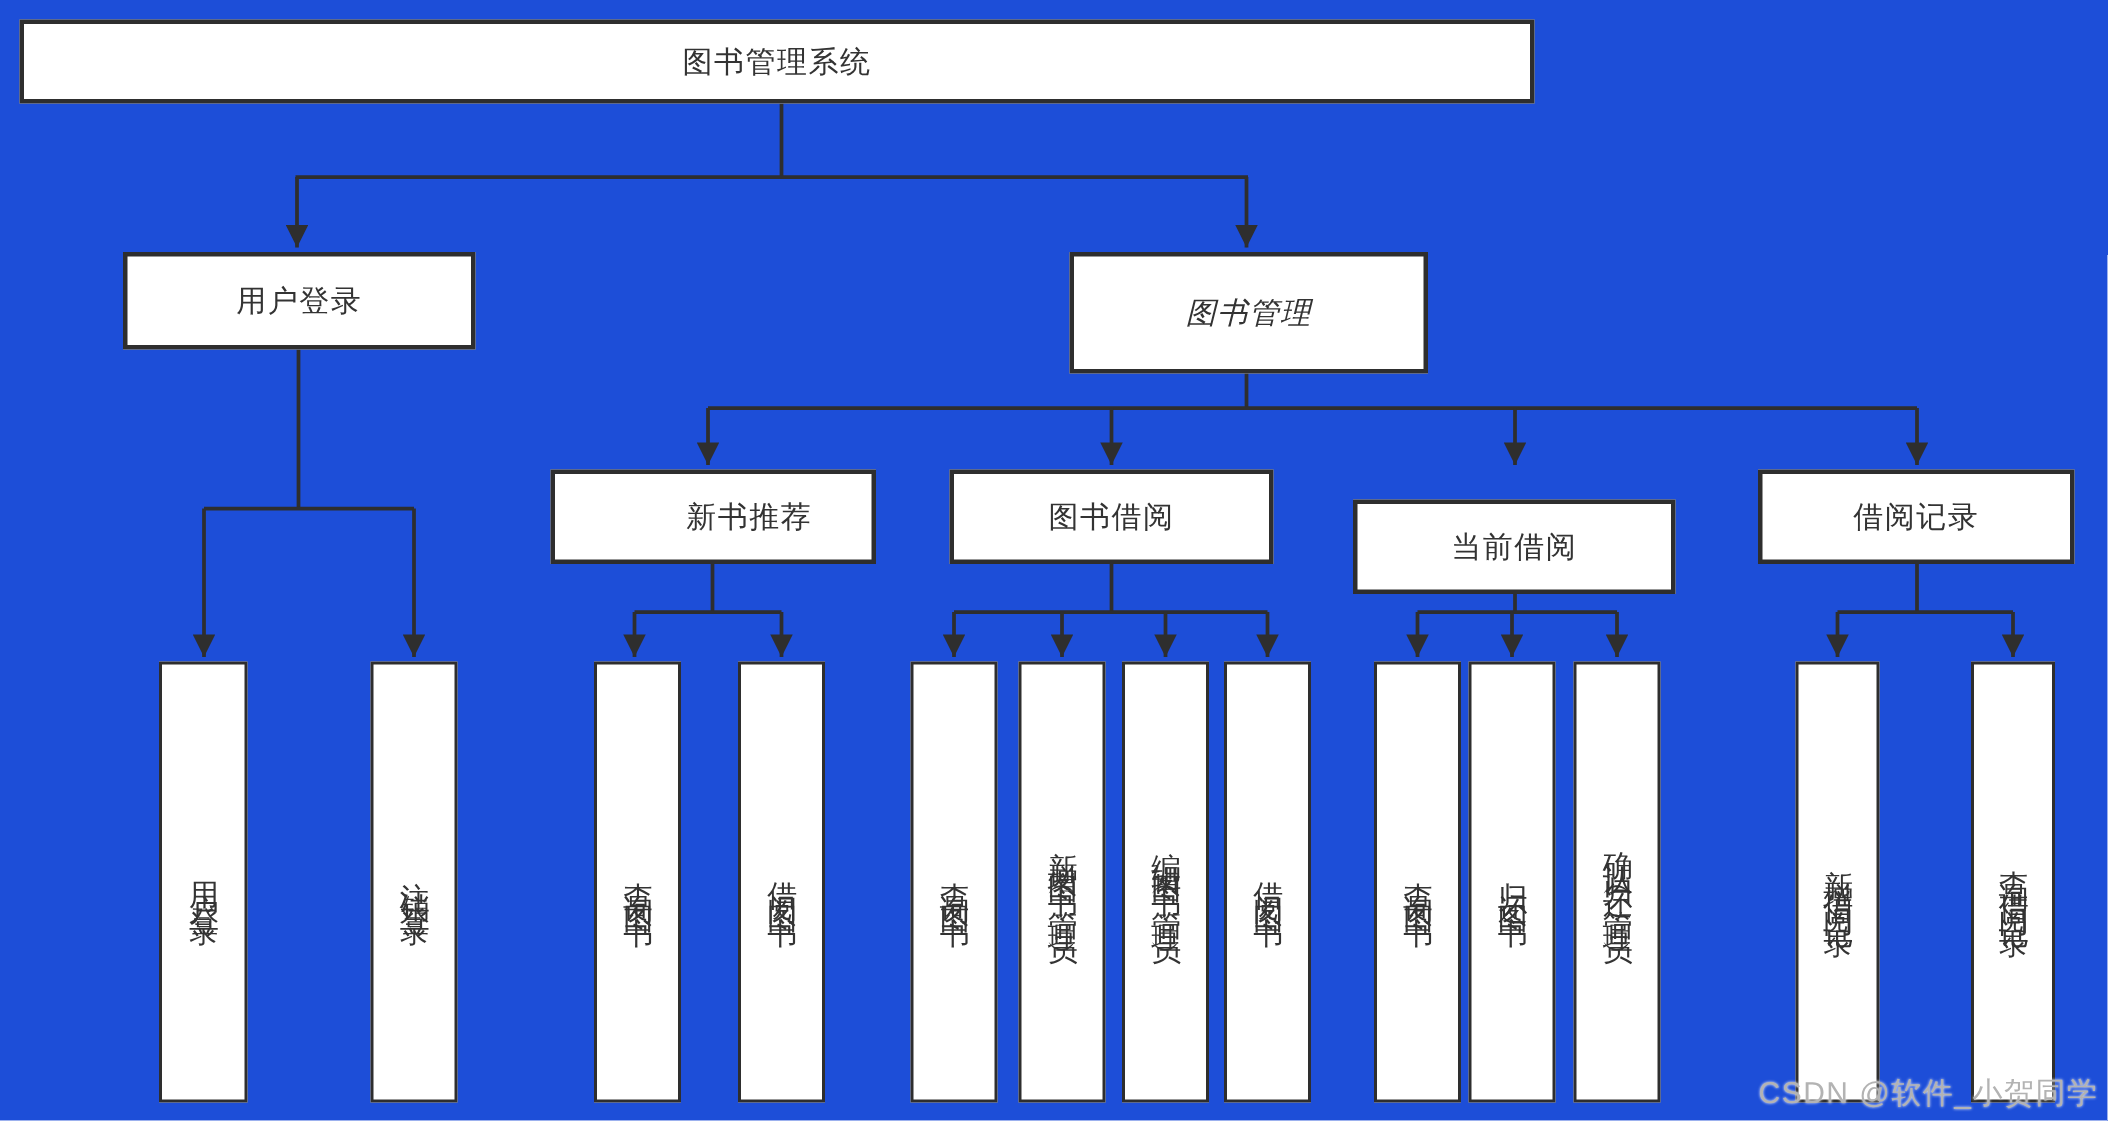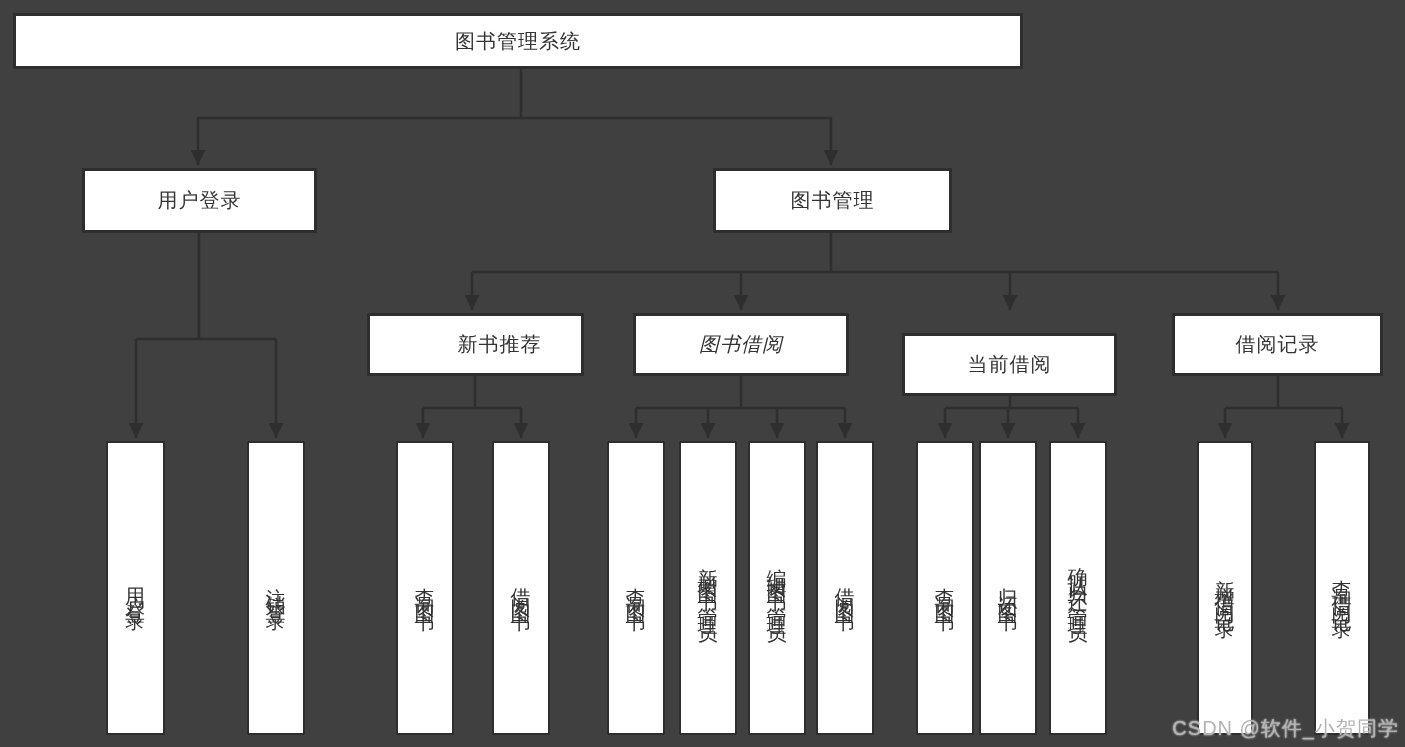--- a/index.html
+++ b/index.html
@@ -1,17 +1,17 @@
 <!DOCTYPE html>
 <html><head>
 <meta charset="utf-8">
 <style>
   html,body{margin:0;padding:0;background:#ffffff;}
   #canvas{
-    position:relative;width:1405px;height:747px;background:#404040;overflow:hidden;
+    position:relative;width:1405px;height:747px;background:#1d4ed8;overflow:hidden;
     font-family:"Liberation Sans","DejaVu Sans",sans-serif;
   }
   #wires{position:absolute;left:0;top:0;width:1405px;height:747px;}
   .node{
     position:absolute;box-sizing:border-box;background:#ffffff;
     border:3px solid #2e2e2e;display:flex;align-items:center;justify-content:center;
     z-index:2;
   }
   .node .lbl{font-size:20px;color:#333333;letter-spacing:1px;white-space:nowrap;}
   .leaf{
@@ -84,28 +84,28 @@
     </g>
   </svg>
 
   <div class="node" style="left:13px;top:13px;width:1010px;height:56px;">
     <span class="lbl">图书管理系统</span>
   </div>
 
   <div class="node" style="left:82px;top:168px;width:235px;height:65px;">
     <span class="lbl">用户登录</span>
   </div>
-  <div class="node" style="left:713px;top:168px;width:239px;height:65px;">
+  <div class="node" style="left:713px;top:168px;width:239px;height:81px;font-style:italic;">
     <span class="lbl">图书管理</span>
   </div>
 
   <div class="node" style="left:367px;top:313px;width:217px;height:63px;padding-left:48px;">
     <span class="lbl">新书推荐</span>
   </div>
-  <div class="node" style="left:633px;top:313px;width:216px;height:63px;font-style:italic;">
+  <div class="node" style="left:633px;top:313px;width:216px;height:63px;">
     <span class="lbl">图书借阅</span>
   </div>
   <div class="node" style="left:902px;top:313px;width:215px;height:63px;margin-top:20px;">
     <span class="lbl">当前借阅</span>
   </div>
   <div class="node" style="left:1172px;top:313px;width:211px;height:63px;">
     <span class="lbl">借阅记录</span>
   </div>
 
   <div class="leaf" style="left:106px;width:59px;">

